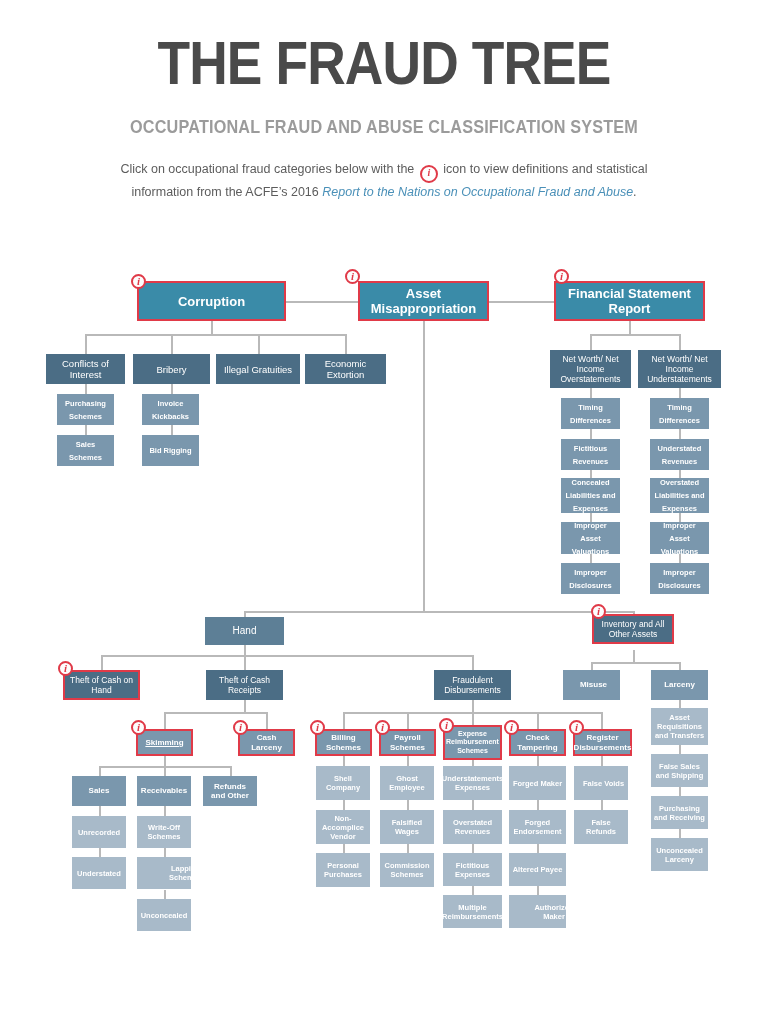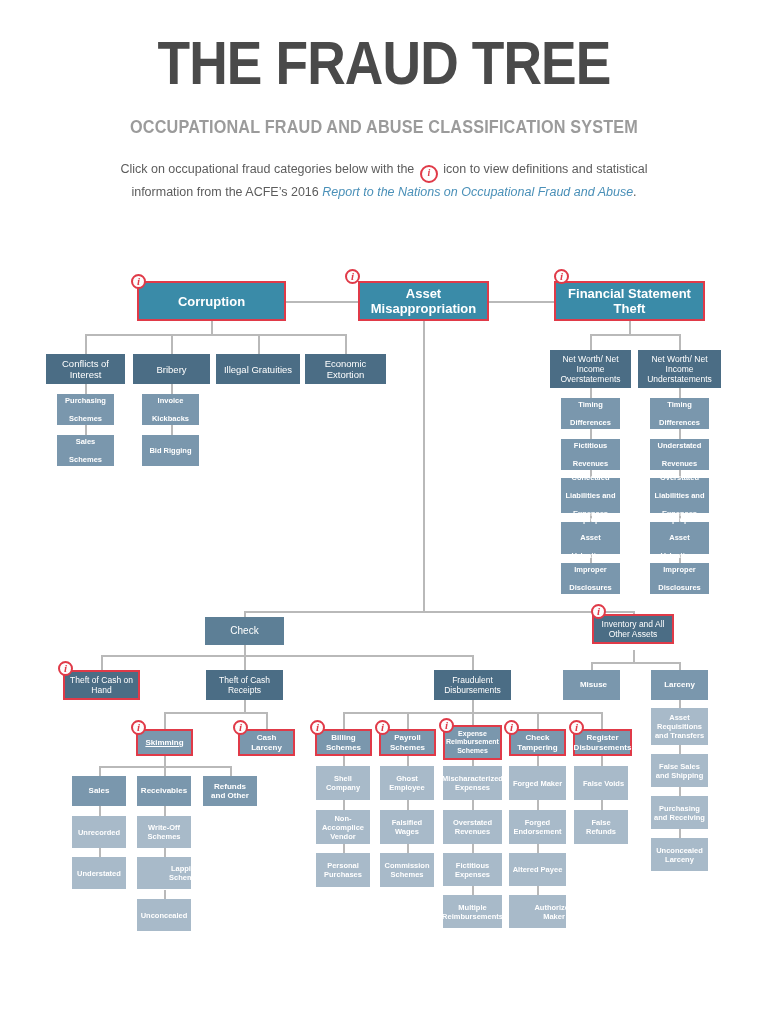--- a/index.html
+++ b/index.html
@@ -43,21 +43,21 @@
   
   .node{
     position:absolute;box-sizing:border-box;
     display:flex;align-items:center;justify-content:center;
     text-align:center;color:#ffffff;
     padding:2px 3px;
   }
   .lv1{background:#3a8ba8;font-size:13px;font-weight:bold;line-height:15px;}
   .lv2{background:#4b6d85;font-size:9.5px;line-height:11px;}
   .lv2b{background:#4b6d85;font-size:8.5px;line-height:10px;}
-  .lv3{background:#7a97ad;font-size:7.5px;line-height:18px;font-weight:bold;}
+  .lv3{background:#7a97ad;font-size:7.5px;line-height:13px;font-weight:bold;}
   .lv4{background:#a8bac9;font-size:7.5px;line-height:9px;font-weight:bold;}
   .mid{background:#5d7f96;font-size:10px;line-height:12px;}
   .mid2{background:#4b6d85;font-size:8.5px;line-height:10px;}
   .mid3{background:#7a97ad;font-size:8px;line-height:9.5px;font-weight:bold;}
   .hl{border:2px solid #e03a48;}
 
   
   .ibadge{
     position:absolute;width:15px;height:15px;border-radius:50%;
     border:2px solid #e03a48;background:#fdfdfd;
@@ -181,21 +181,21 @@
   <div class="ln lnv" style="left:679px;top:745px;height:9px;"></div>
   <div class="ln lnv" style="left:679px;top:787px;height:9px;"></div>
   <div class="ln lnv" style="left:679px;top:829px;height:9px;"></div>
 
   <div class="node lv1 hl" style="left:137px;top:281px;width:149px;height:40px;">Corruption</div>
   <div class="ibadge" style="left:131px;top:274px;">i</div>
 
   <div class="node lv1 hl" style="left:358px;top:281px;width:131px;height:40px;">Asset Misappropriation</div>
   <div class="ibadge" style="left:345px;top:269px;">i</div>
 
-  <div class="node lv1 hl" style="left:554px;top:281px;width:151px;height:40px;">Financial Statement Theft</div>
+  <div class="node lv1 hl" style="left:554px;top:281px;width:151px;height:40px;">Financial Statement Report</div>
   <div class="ibadge" style="left:554px;top:269px;">i</div>
 
   <div class="node lv2" style="left:46px;top:354px;width:79px;height:30px;">Conflicts of Interest</div>
   <div class="node lv2" style="left:133px;top:354px;width:77px;height:30px;">Bribery</div>
   <div class="node lv2" style="left:216px;top:354px;width:84px;height:30px;">Illegal Gratuities</div>
   <div class="node lv2" style="left:305px;top:354px;width:81px;height:30px;">Economic Extortion</div>
 
   <div class="node lv3" style="left:57px;top:394px;width:57px;height:31px;">Purchasing Schemes</div>
   <div class="node lv3" style="left:57px;top:435px;width:57px;height:31px;">Sales Schemes</div>
   <div class="node lv3" style="left:142px;top:394px;width:57px;height:31px;">Invoice Kickbacks</div>
@@ -209,21 +209,21 @@
   <div class="node lv3" style="left:561px;top:478px;width:59px;height:35px;">Concealed Liabilities and Expenses</div>
   <div class="node lv3" style="left:561px;top:522px;width:59px;height:32px;">Improper Asset Valuations</div>
   <div class="node lv3" style="left:561px;top:563px;width:59px;height:31px;">Improper Disclosures</div>
 
   <div class="node lv3" style="left:650px;top:398px;width:59px;height:31px;">Timing Differences</div>
   <div class="node lv3" style="left:650px;top:439px;width:59px;height:31px;">Understated Revenues</div>
   <div class="node lv3" style="left:650px;top:478px;width:59px;height:35px;">Overstated Liabilities and Expenses</div>
   <div class="node lv3" style="left:650px;top:522px;width:59px;height:32px;">Improper Asset Valuations</div>
   <div class="node lv3" style="left:650px;top:563px;width:59px;height:31px;">Improper Disclosures</div>
 
-  <div class="node mid" style="left:205px;top:617px;width:79px;height:28px;">Check</div>
+  <div class="node mid" style="left:205px;top:617px;width:79px;height:28px;">Hand</div>
 
   <div class="node mid2 hl" style="left:592px;top:614px;width:82px;height:30px;">Inventory and All Other Assets</div>
   <div class="ibadge" style="left:591px;top:604px;">i</div>
 
   <div class="node mid2 hl" style="left:63px;top:670px;width:77px;height:30px;">Theft of Cash on Hand</div>
   <div class="ibadge" style="left:58px;top:661px;">i</div>
 
   <div class="node mid2" style="left:206px;top:670px;width:77px;height:30px;">Theft of Cash Receipts</div>
   <div class="node mid2" style="left:434px;top:670px;width:77px;height:30px;">Fraudulent Disbursements</div>
 
@@ -262,21 +262,21 @@
   <div class="ibadge" style="left:569px;top:720px;">i</div>
 
   <div class="node lv4" style="left:316px;top:766px;width:54px;height:34px;">Shell Company</div>
   <div class="node lv4" style="left:316px;top:810px;width:54px;height:34px;">Non- Accomplice Vendor</div>
   <div class="node lv4" style="left:316px;top:853px;width:54px;height:34px;">Personal Purchases</div>
 
   <div class="node lv4" style="left:380px;top:766px;width:54px;height:34px;">Ghost Employee</div>
   <div class="node lv4" style="left:380px;top:810px;width:54px;height:34px;">Falsified Wages</div>
   <div class="node lv4" style="left:380px;top:853px;width:54px;height:34px;">Commission Schemes</div>
 
-  <div class="node lv4" style="left:443px;top:766px;width:59px;height:34px;">Mischaracterized Expenses</div>
+  <div class="node lv4" style="left:443px;top:766px;width:59px;height:34px;">Understatements Expenses</div>
   <div class="node lv4" style="left:443px;top:810px;width:59px;height:34px;">Overstated Revenues</div>
   <div class="node lv4" style="left:443px;top:853px;width:59px;height:33px;">Fictitious Expenses</div>
   <div class="node lv4" style="left:443px;top:895px;width:59px;height:33px;">Multiple Reimbursements</div>
 
   <div class="node lv4" style="left:509px;top:766px;width:57px;height:34px;">Forged Maker</div>
   <div class="node lv4" style="left:509px;top:810px;width:57px;height:34px;">Forged Endorsement</div>
   <div class="node lv4" style="left:509px;top:853px;width:57px;height:33px;">Altered Payee</div>
   <div class="node lv4" style="left:509px;top:895px;width:57px;height:33px;padding-left:36px;">Authorized Maker</div>
 
   <div class="node lv4" style="left:574px;top:766px;width:54px;height:34px;padding-left:8px;">False Voids</div>

